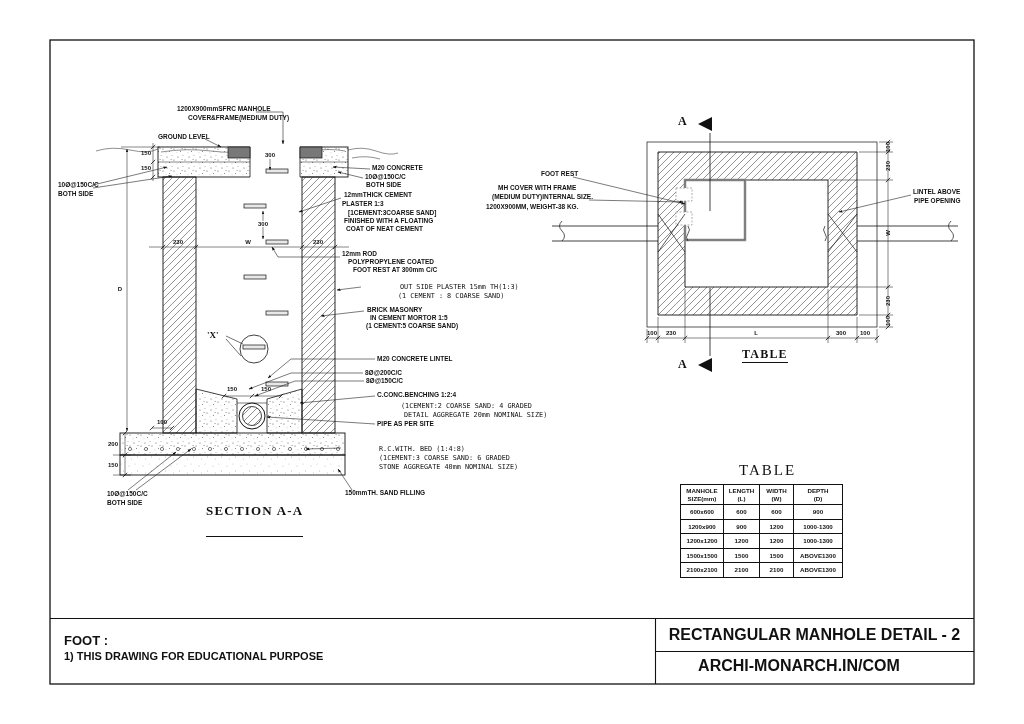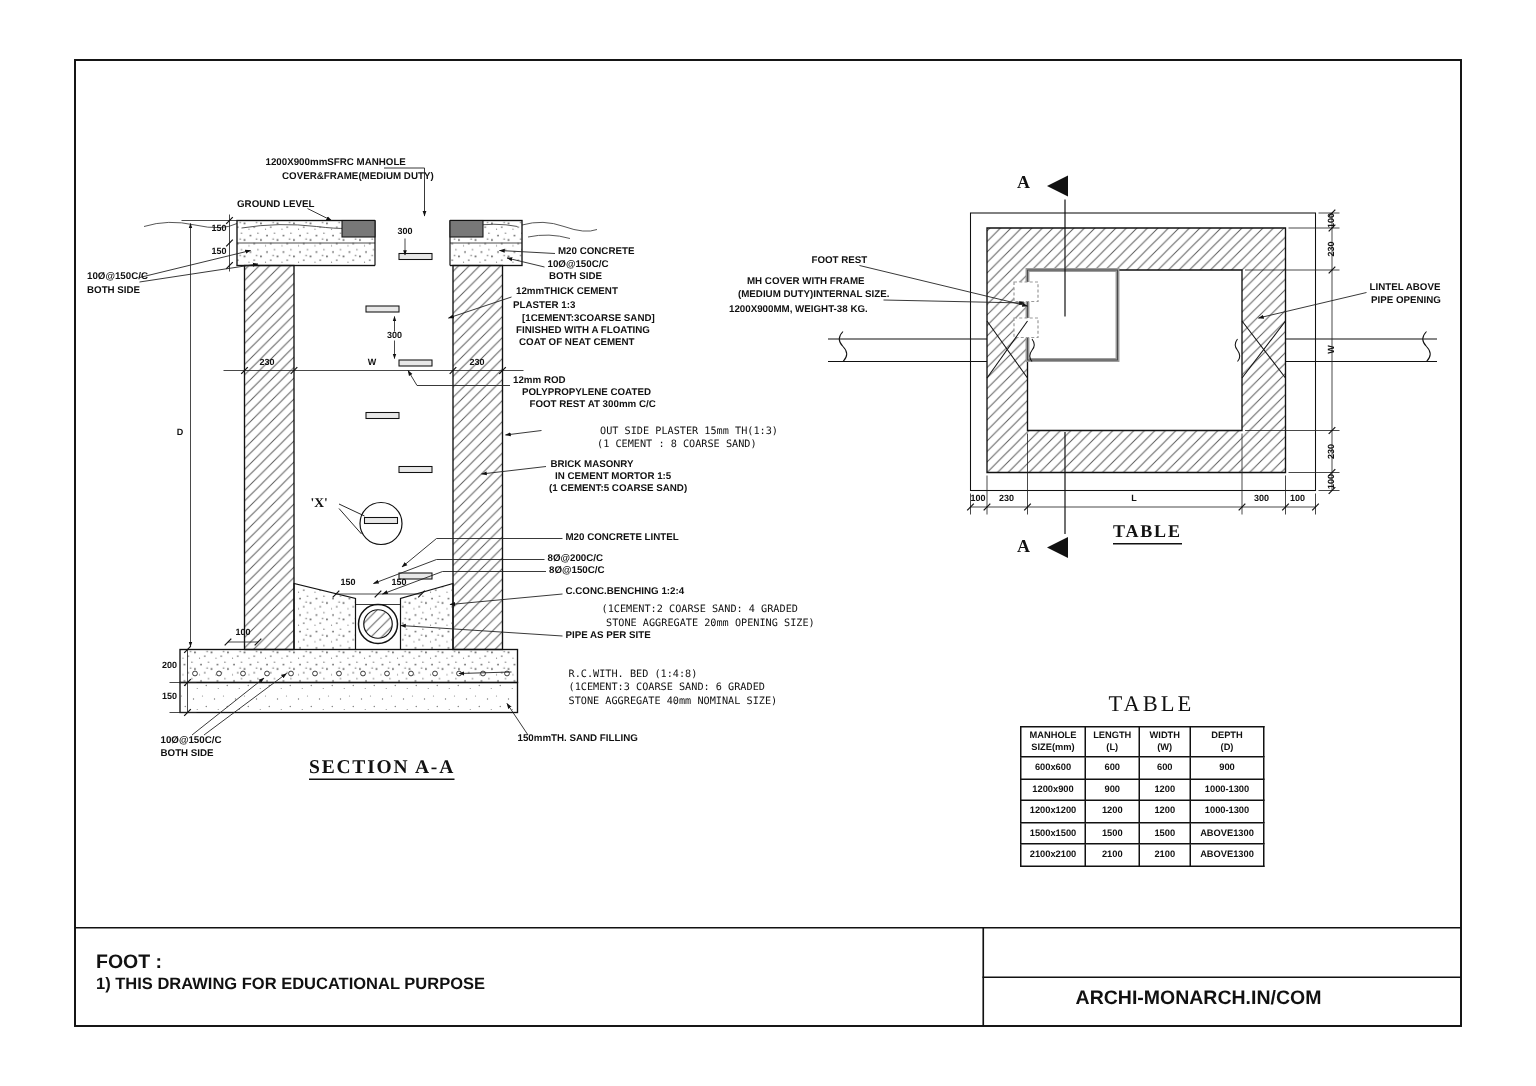--- a/index.html
+++ b/index.html
@@ -8,21 +8,21 @@
   #art{position:absolute;left:0;top:0;}
   .lbl{position:absolute;font:bold 6.5px "Liberation Sans",sans-serif;color:#111;white-space:nowrap;line-height:1;}
   .cad{font:6.8px "DejaVu Sans Mono",monospace;font-weight:400;padding-left:36px;}
   .ra{text-align:right;}
   .dimc{position:absolute;font:bold 6px "Liberation Sans",sans-serif;color:#111;white-space:nowrap;line-height:1;
         transform:translate(-50%,-50%);}
   .dimr{position:absolute;font:bold 6px "Liberation Sans",sans-serif;color:#111;white-space:nowrap;line-height:1;
         transform:translate(-50%,-50%) rotate(-90deg);}
   .wbg{background:#fff;padding:0 1px;}
   .vtitle{position:absolute;font:bold 13px "Liberation Serif",serif;letter-spacing:1.2px;color:#111;
-          border-bottom:1.4px solid #111;padding-bottom:1px;white-space:nowrap;line-height:1.1;}
+          border-bottom:1.4px solid #111;padding-bottom:18px;white-space:nowrap;line-height:1.1;}
   .ptitle{position:absolute;font:bold 12px "Liberation Serif",serif;letter-spacing:1.2px;color:#111;
           border-bottom:1.3px solid #111;padding-bottom:1px;white-space:nowrap;line-height:1.1;}
   .amark{position:absolute;font:bold 12px "Liberation Serif",serif;color:#111;line-height:1;}
   .xmark{position:absolute;font:bold 9px "Liberation Serif",serif;color:#111;line-height:1;}
   .tbltitle{position:absolute;font:15px "Liberation Serif",serif;letter-spacing:2px;color:#111;line-height:1;}
   #mh-table{position:absolute;left:680px;top:484px;border-collapse:collapse;table-layout:fixed;}
   #mh-table th,#mh-table td{border:1px solid #111;text-align:center;vertical-align:middle;padding:0;
         font-family:"Liberation Sans",sans-serif;color:#111;}
   #mh-table th{font-weight:bold;font-size:6.2px;line-height:7.5px;height:19px;}
   #mh-table td{font-weight:bold;font-size:6.2px;height:13.5px;}
@@ -275,21 +275,21 @@
   <div class="lbl" style="left:367px;top:307px;">BRICK MASONRY</div>
   <div class="lbl" style="left:370px;top:315px;">IN CEMENT MORTOR 1:5</div>
   <div class="lbl" style="left:366px;top:323px;">(1 CEMENT:5 COARSE SAND)</div>
 
   <div class="lbl" style="left:377px;top:356px;">M20 CONCRETE LINTEL</div>
   <div class="lbl" style="left:365px;top:370px;">8Ø@200C/C</div>
   <div class="lbl" style="left:366px;top:378px;">8Ø@150C/C</div>
 
   <div class="lbl" style="left:377px;top:392px;">C.CONC.BENCHING 1:2:4</div>
   <div class="lbl cad" style="left:365px;top:402px;">(1CEMENT:2 COARSE SAND: 4 GRADED</div>
-  <div class="lbl cad" style="left:368px;top:411px;">STONE AGGREGATE 20mm OPENING SIZE)</div>
+  <div class="lbl cad" style="left:368px;top:411px;">DETAIL AGGREGATE 20mm NOMINAL SIZE)</div>
   <div class="lbl" style="left:377px;top:421px;">PIPE AS PER SITE</div>
 
   <div class="lbl cad" style="left:343px;top:445px;">R.C.WITH. BED (1:4:8)</div>
   <div class="lbl cad" style="left:343px;top:454px;">(1CEMENT:3 COARSE SAND: 6 GRADED</div>
   <div class="lbl cad" style="left:343px;top:463px;">STONE AGGREGATE 40mm NOMINAL SIZE)</div>
   <div class="lbl" style="left:345px;top:490px;">150mmTH. SAND FILLING</div>
 
   <div class="lbl" style="left:107px;top:491px;">10Ø@150C/C</div>
   <div class="lbl" style="left:107px;top:500px;">BOTH SIDE</div>
 
@@ -384,15 +384,16 @@
       <td>2100x2100</td>
           <td>2100</td>
       <td>2100</td>
           <td>ABOVE1300</td>
         </tr>
   </tbody>
     </table>
 
   <div class="ftr" style="left:64px;top:634px;font-size:13px;">FOOT :</div>
   <div class="ftr" style="left:64px;top:651px;font-size:11px;">1) THIS DRAWING FOR EDUCATIONAL PURPOSE</div>
-  <div class="ftr" style="left:655px;top:658px;width:288px;text-align:center;font-size:13px;">ARCHI-MONARCH.IN/COM</div>
+  <div class="ftr" style="left:655px;top:627px;width:319px;text-align:center;font-size:16px;">RECTANGULAR MANHOLE DETAIL - 2</div>
+  <div class="ftr" style="left:655px;top:658px;width:288px;text-align:center;font-size:16px;">ARCHI-MONARCH.IN/COM</div>
 
 </div>
 
 </body></html>

